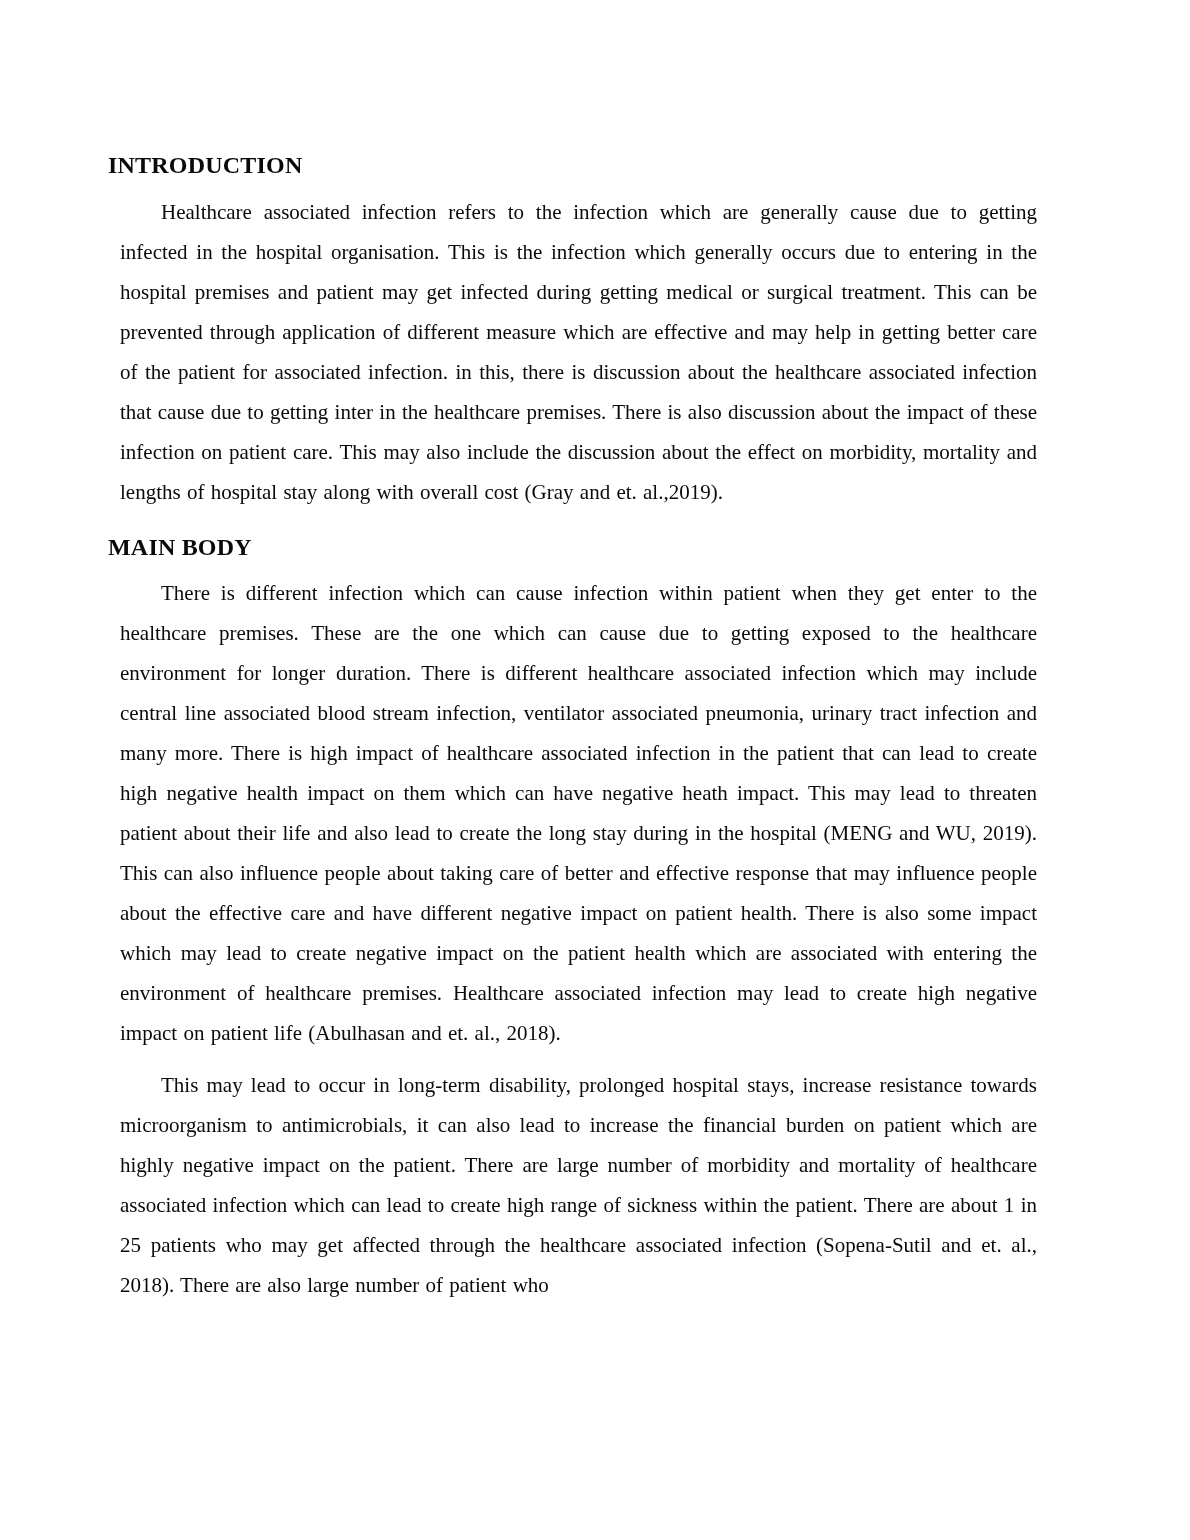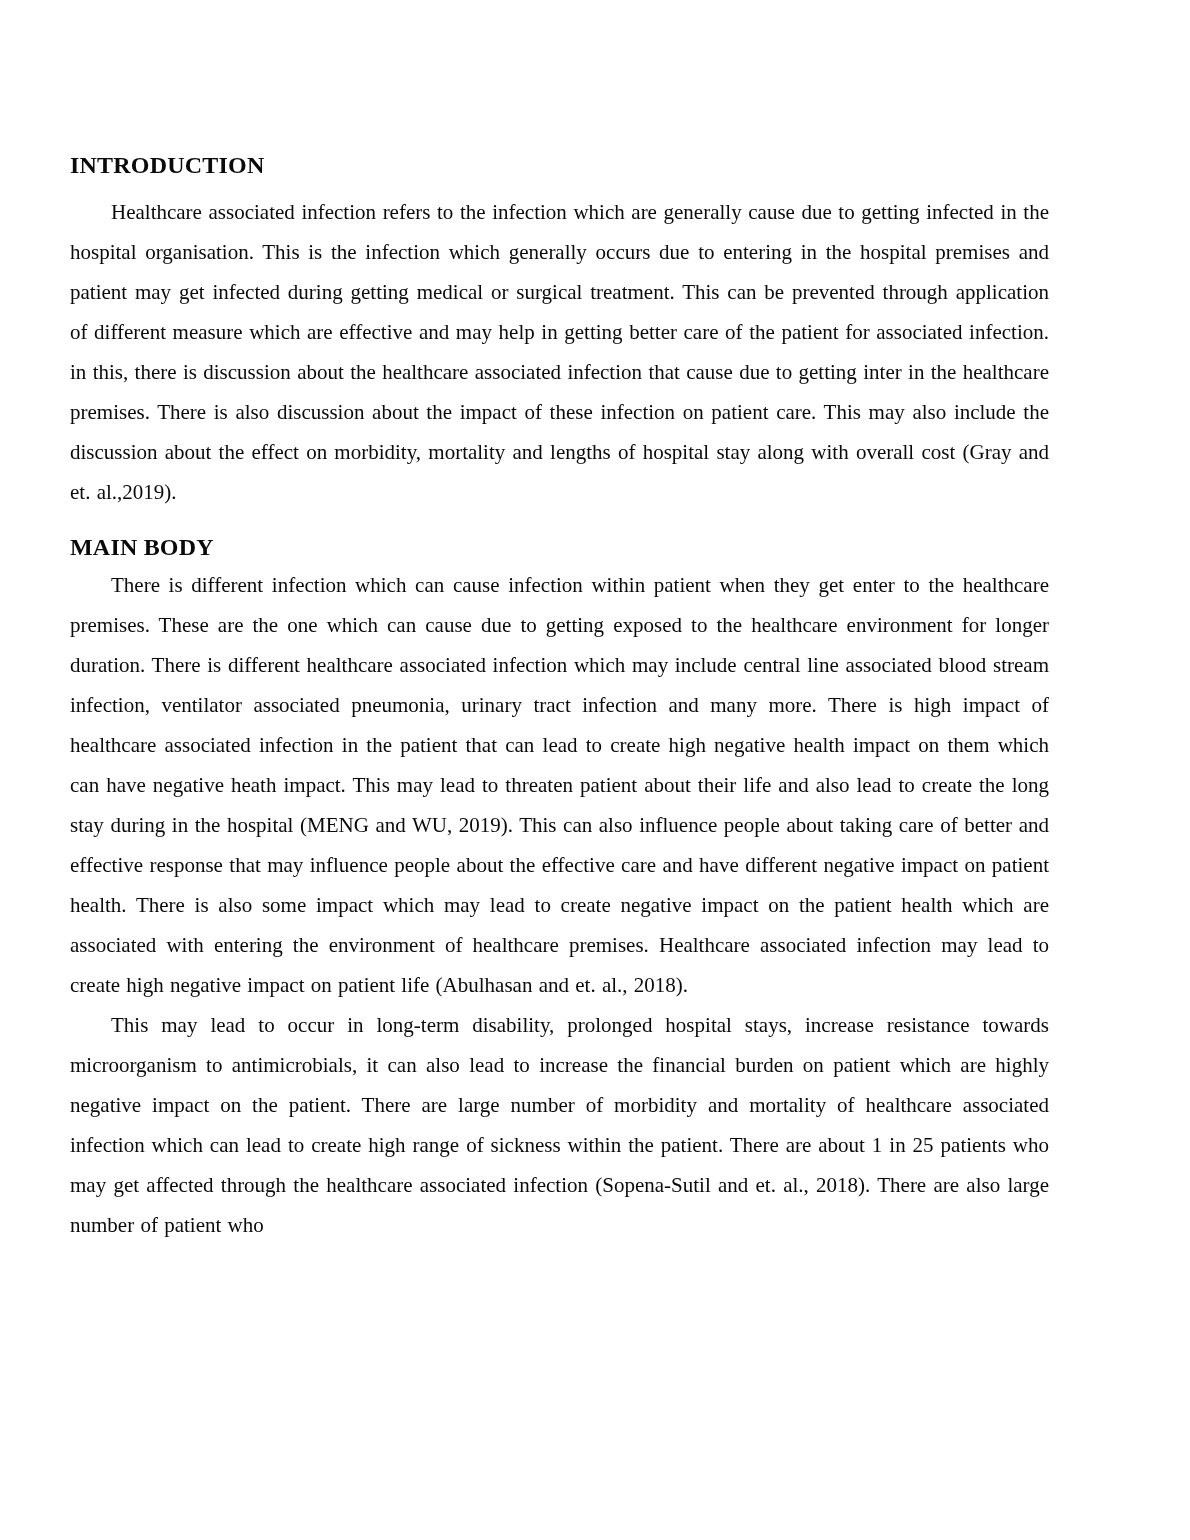--- a/index.html
+++ b/index.html
@@ -7,41 +7,41 @@
     padding: 0;
     background: #ffffff;
   }
   .page {
     position: relative;
     width: 1190px;
     height: 1540px;
     box-sizing: border-box;
     background: #ffffff;
     color: #000000;
-    padding: 151px 141px 0 70px;
+    padding: 151px 141px 0 108px;
     font-family: "Liberation Serif", "DejaVu Serif", serif;
     overflow: hidden;
     border-radius: 15px;
   }
   .section-heading {
     font-size: 24px;
     line-height: 28px;
     font-weight: bold;
     letter-spacing: 0.2px;
     margin: 0 0 13px 0;
     color: #0a0a0a;
   }
   .section-heading.second {
     margin-top: 21px;
     margin-bottom: 4px;
   }
   .body-para {
     font-size: 21px;
     line-height: 40px;
-    margin: 0;
+    margin: 12px;
     text-align: justify;
     text-indent: 41px;
     color: #0a0a0a;
     word-spacing: 1px;
   }
 </style>
 </head>
 <body>
 
 <div class="page">

